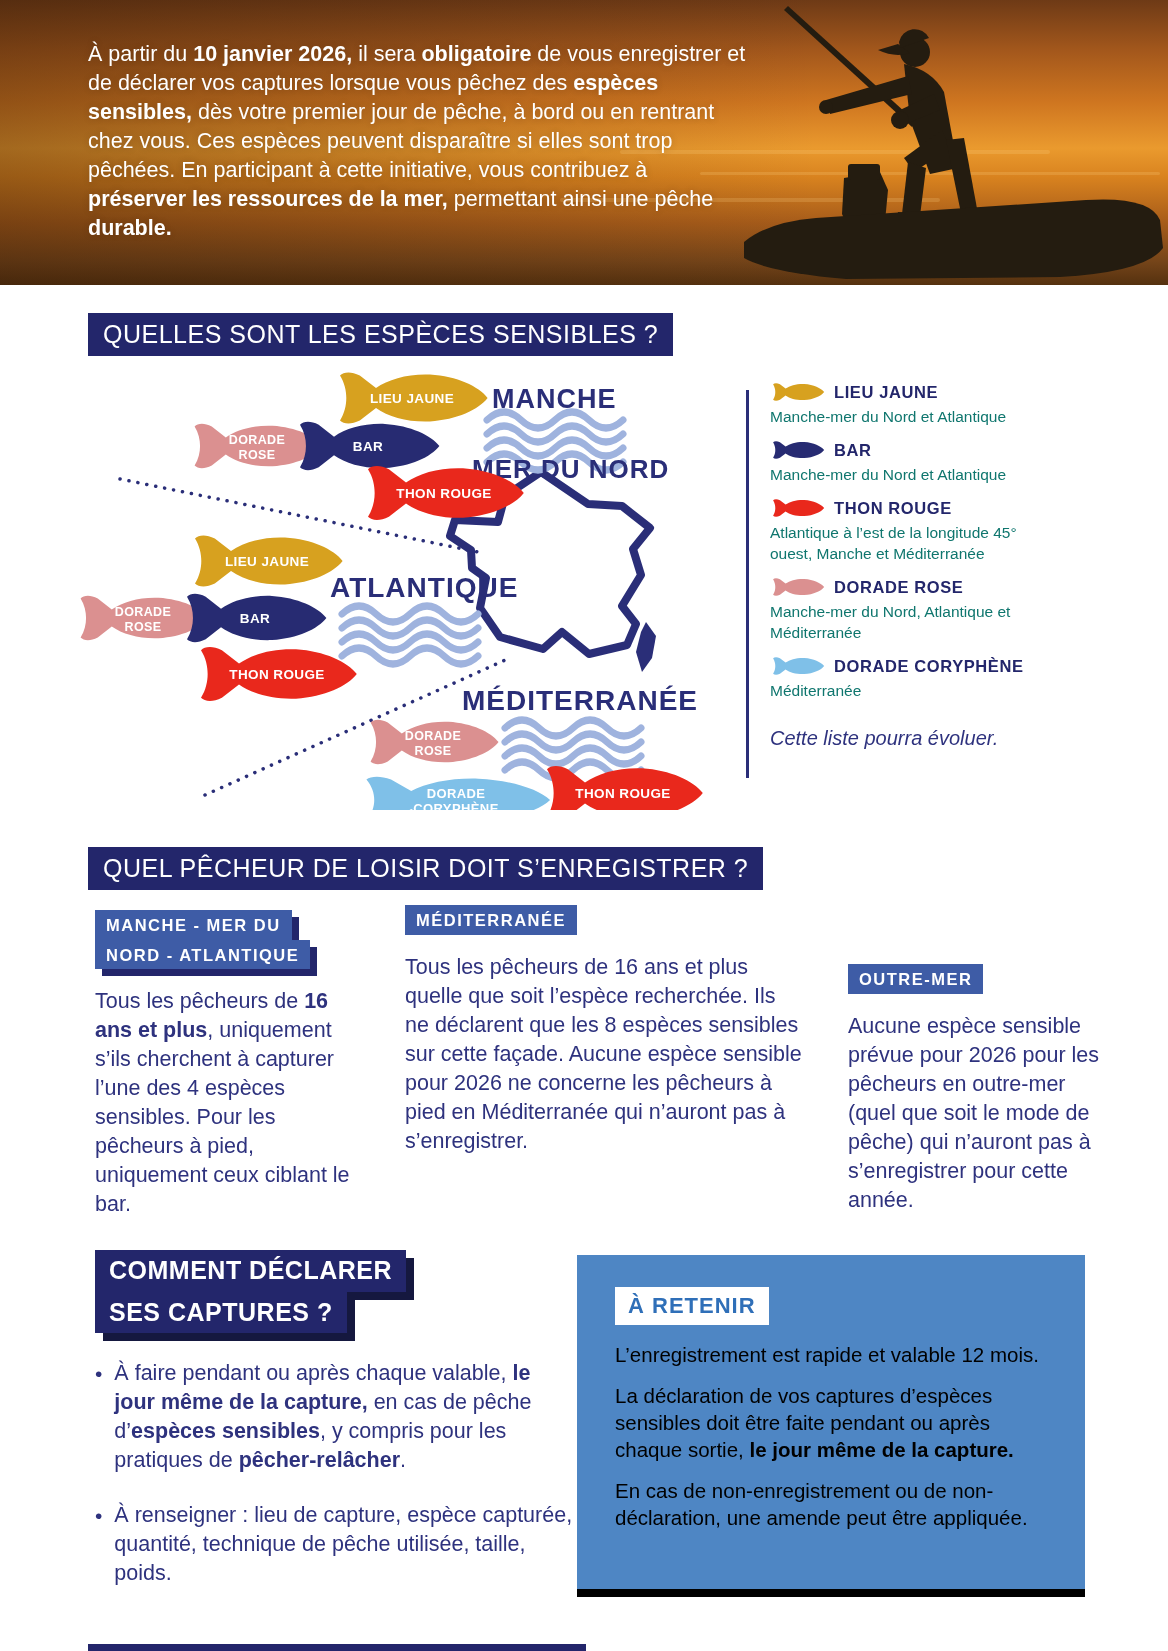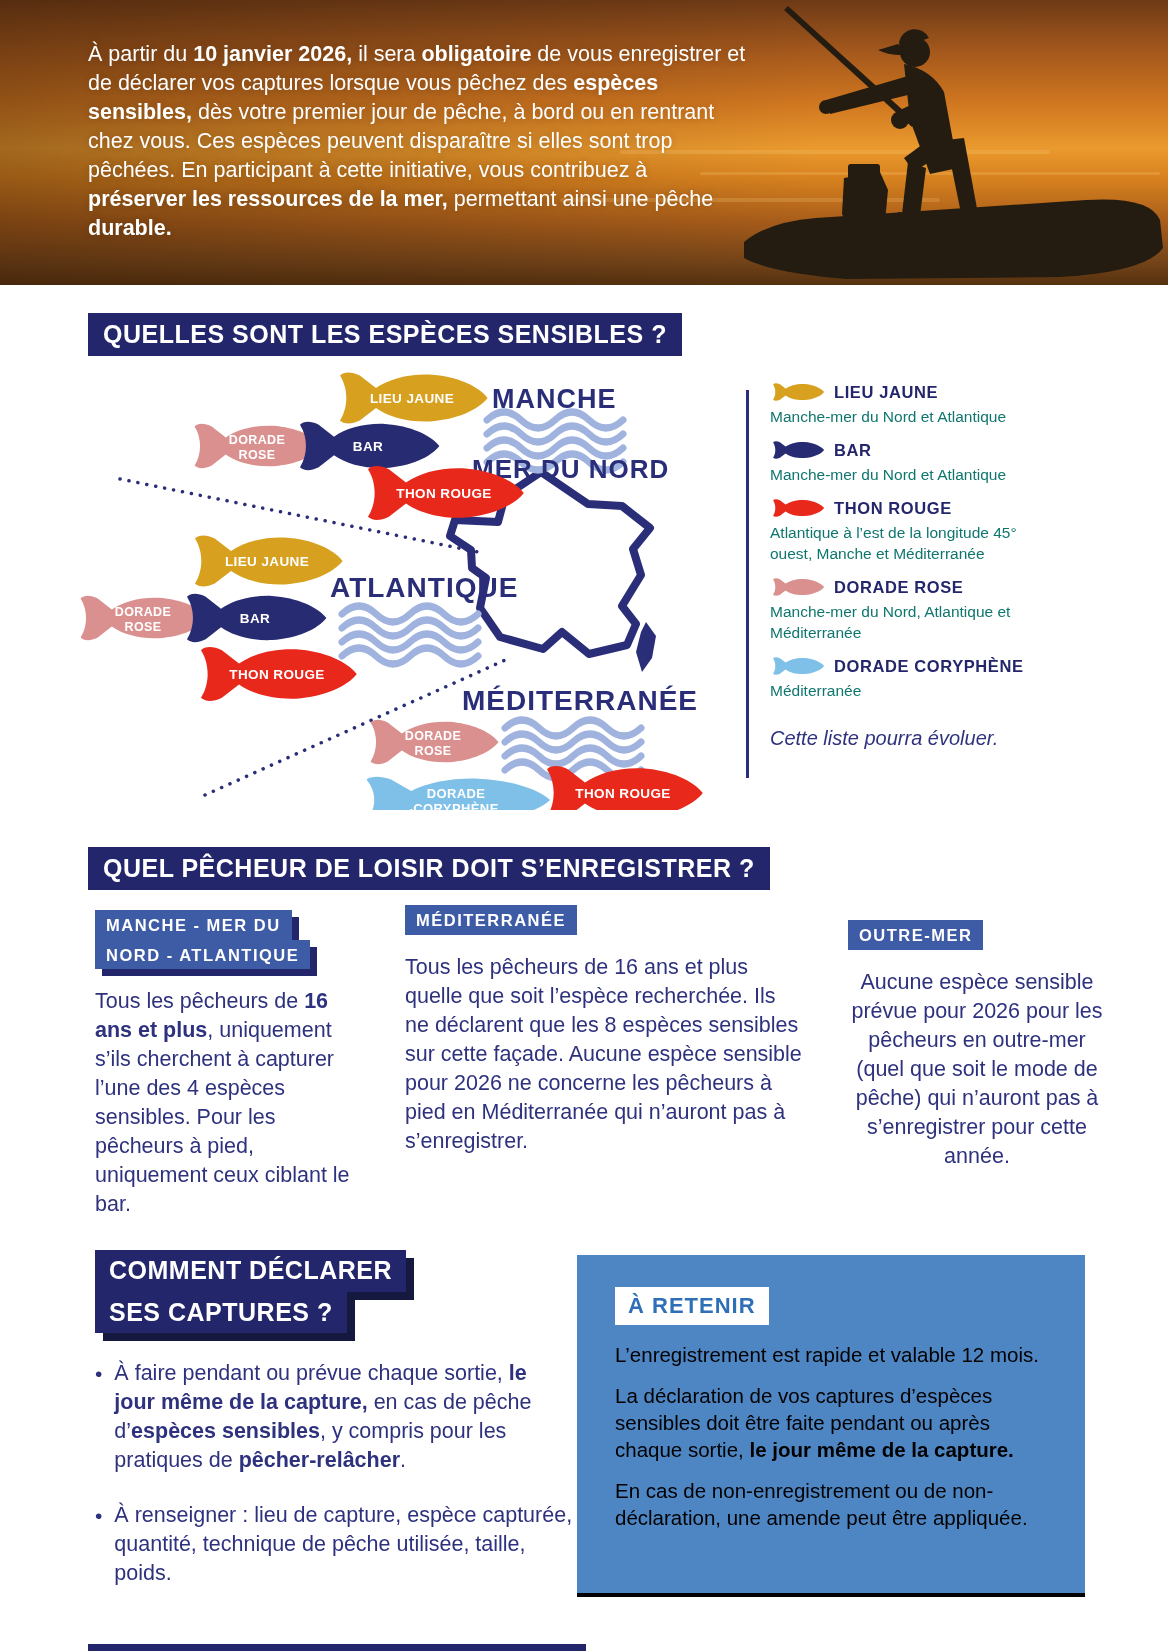--- a/index.html
+++ b/index.html
@@ -18,21 +18,21 @@
   .hero-streak{position:absolute;background:rgba(255,214,140,.20);border-radius:3px;}
   .hero-text{
     position:absolute;left:88px;top:40px;width:662px;margin:0;
     font-size:21.5px;line-height:29px;color:#ffffff;font-weight:400;
     text-shadow:0 0 6px rgba(60,30,0,.25);
   }
   .hero-text b{font-weight:700;}
   
   .hdr-dark{
     display:inline-block;background:#23266b;color:#ffffff;
-    font-size:25px;font-weight:700;letter-spacing:.5px;
+    font-size:25px;font-weight:400;letter-spacing:.5px;
     padding:8px 15px 7px 15px;line-height:1.1;
   }
   .sec1-title{position:absolute;left:88px;top:313px;}
   .sec2-title{position:absolute;left:88px;top:847px;}
   
   .diagram-svg{position:absolute;left:0;top:360px;}
   .zone-label{font-weight:700;fill:#2a2e78;letter-spacing:1px;font-family:"Liberation Sans",sans-serif;}
   .fish-label{fill:#ffffff;font-weight:700;letter-spacing:.4px;text-anchor:middle;font-family:"Liberation Sans",sans-serif;}
   
   .legend-rule{position:absolute;left:746px;top:390px;width:3px;height:388px;background:#2a2e78;}
@@ -48,37 +48,37 @@
     display:table;background:#3e5ca6;color:#ffffff;
     font-size:16.5px;font-weight:700;letter-spacing:1.5px;
     padding:5px 11px 4px 11px;line-height:1.25;
   }
   .badge.shadowed{box-shadow:7px 7px 0 #23266b;}
   .col{position:absolute;font-size:21.5px;line-height:29px;color:#2e327e;}
   .col .body{margin-top:18px;}
   .col b{font-weight:700;}
   .col1{left:95px;top:910px;width:272px;}
   .col2{left:405px;top:905px;width:400px;}
-  .col3{left:848px;top:920px;width:258px;text-align:center;}
+  .col3{left:848px;top:964px;width:258px;}
   
   .declare{position:absolute;left:95px;top:1250px;width:478px;}
   .declare .hdr-line{
     display:table;background:#23266b;color:#ffffff;
     font-size:25px;font-weight:700;letter-spacing:.5px;
     padding:7px 14px;line-height:1.1;box-shadow:8px 8px 0 #15183f;
   }
   .bullets{margin-top:26px;}
   .bullet{display:flex;gap:12px;font-size:21.5px;line-height:29px;color:#2e327e;margin-bottom:26px;}
   .bullet .dot{flex:0 0 auto;font-size:21px;line-height:29px;}
   .bullet b{font-weight:700;}
   
   .retenir{
     position:absolute;left:577px;top:1255px;width:508px;height:342px;
     background:#4e86c4;box-sizing:border-box;padding:32px 30px 0 38px;
-    border-bottom:4px solid #000000;
+    border-bottom:8px solid #000000;
   }
   .retenir-badge{
     display:table;background:#ffffff;color:#2f6fb8;
     font-size:22px;font-weight:700;letter-spacing:1px;
     padding:6px 13px;margin-bottom:16px;
   }
   .retenir p{margin:0 0 14px 0;font-size:20.5px;line-height:27px;color:#000000;}
   .retenir b{font-weight:700;}
   
   .bottom-strip{position:absolute;left:88px;top:1644px;width:498px;height:7px;background:#23266b;}
@@ -297,21 +297,21 @@
     <span class="badge">OUTRE-MER</span>
     <div class="body"><span>Aucune espèce sensible prévue pour 2026 pour les pêcheurs en outre-mer (quel que soit le mode de pêche) qui n’auront pas à s’enregistrer pour cette année.</span></div>
   </div>
 
   <div class="declare">
     <div class="hdr-line">COMMENT DÉCLARER</div>
     <div class="hdr-line">SES CAPTURES ?</div>
     <div class="bullets">
       <div class="bullet">
         <span class="dot">•</span>
-        <span><span>À faire pendant ou prévue chaque sortie, </span><b>le jour même de la capture,</b><span> en cas de pêche d’</span><b>espèces sensibles</b><span>, y compris pour les pratiques de </span><b>pêcher-relâcher</b><span>.</span></span>
+        <span><span>À faire pendant ou après chaque valable, </span><b>le jour même de la capture,</b><span> en cas de pêche d’</span><b>espèces sensibles</b><span>, y compris pour les pratiques de </span><b>pêcher-relâcher</b><span>.</span></span>
       </div>
       <div class="bullet">
         <span class="dot">•</span>
         <span><span>À renseigner : lieu de capture, espèce capturée, quantité, technique de pêche utilisée, taille, poids.</span></span>
       </div>
     </div>
   </div>
 
   <div class="retenir">
     <div class="retenir-badge">À RETENIR</div>

